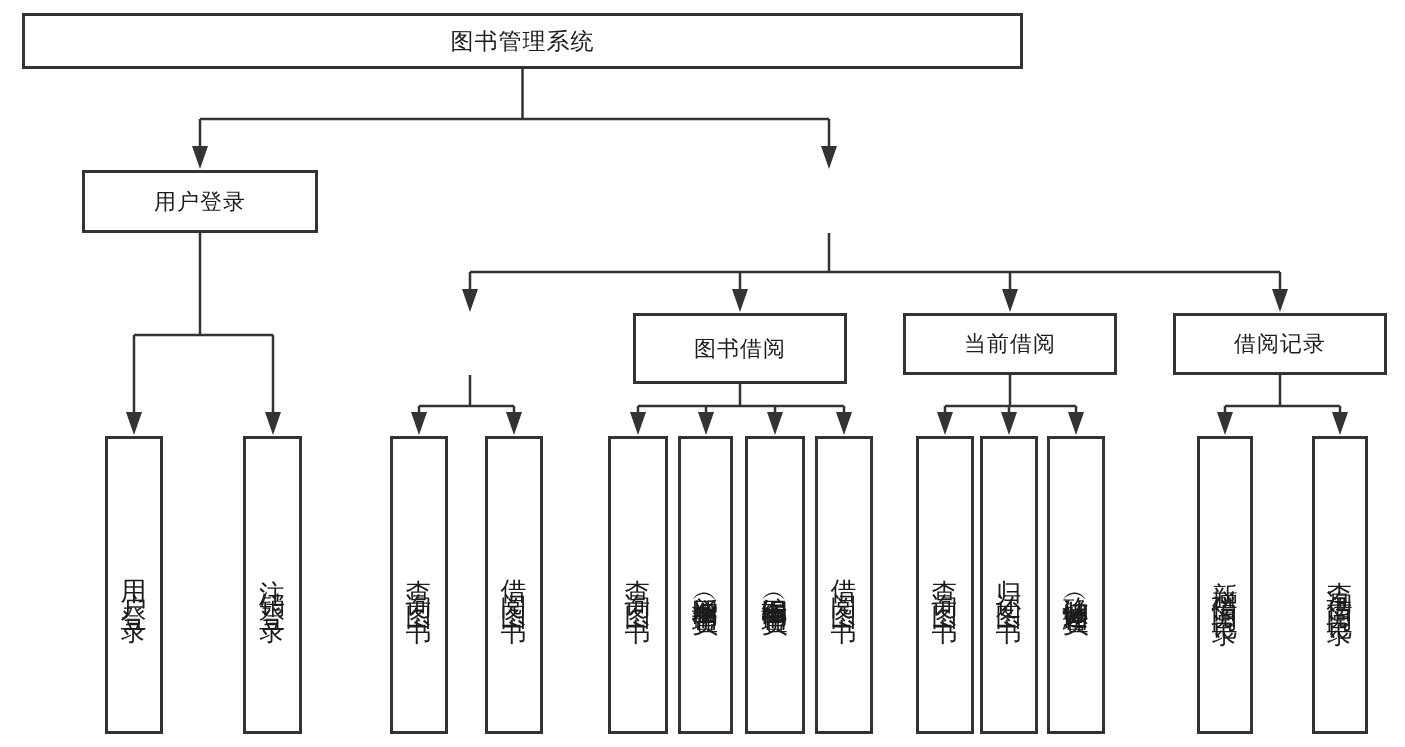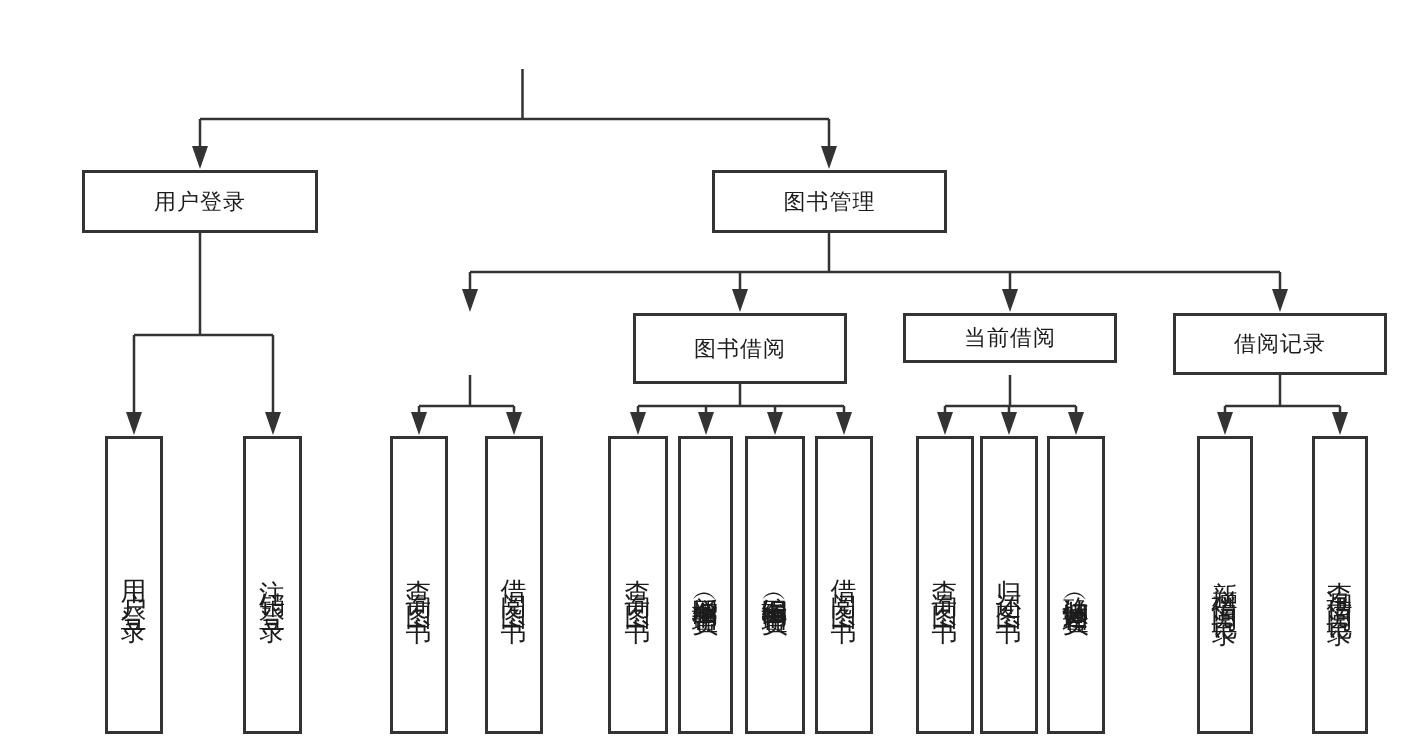--- a/index.html
+++ b/index.html
@@ -104,32 +104,32 @@
       M698 412 L714 412 L706 435 Z
       M767 412 L783 412 L775 435 Z
       M836 412 L852 412 L844 435 Z
       M937 412 L953 412 L945 435 Z
       M1001 412 L1017 412 L1009 435 Z
       M1068 412 L1084 412 L1076 435 Z
       M1217 412 L1233 412 L1225 435 Z
       M1332 412 L1348 412 L1340 435 Z"></path>
   </svg>
 
+  <div class="node root" style="left:22px; top:13px; width:1001px; height:56px;">
+    <span class="hlabel">图书管理系统</span>
+  </div>
 
   <div class="node" style="left:82px; top:170px; width:236px; height:63px;">
     <span class="hlabel">用户登录</span>
-  </div>
-  <div class="node" style="left:712px; top:170px; width:235px; height:63px;">
-    <span class="hlabel">图书管理</span>
   </div>
 
   <div class="node" style="left:633px; top:313px; width:214px; height:71px;">
     <span class="hlabel">图书借阅</span>
   </div>
-  <div class="node" style="left:903px; top:313px; width:214px; height:50px;">
+  <div class="node" style="left:903px; top:313px; width:214px; height:62px;">
     <span class="hlabel">当前借阅</span>
   </div>
   <div class="node" style="left:1173px; top:313px; width:214px; height:62px;">
     <span class="hlabel">借阅记录</span>
   </div>
 
   <div class="node vnode" style="left:105px; width:58px;">
     <span class="vlabel" style="letter-spacing: 13px;">用户登录</span>
   </div>
   <div class="node vnode" style="left:243px; width:59px;">

